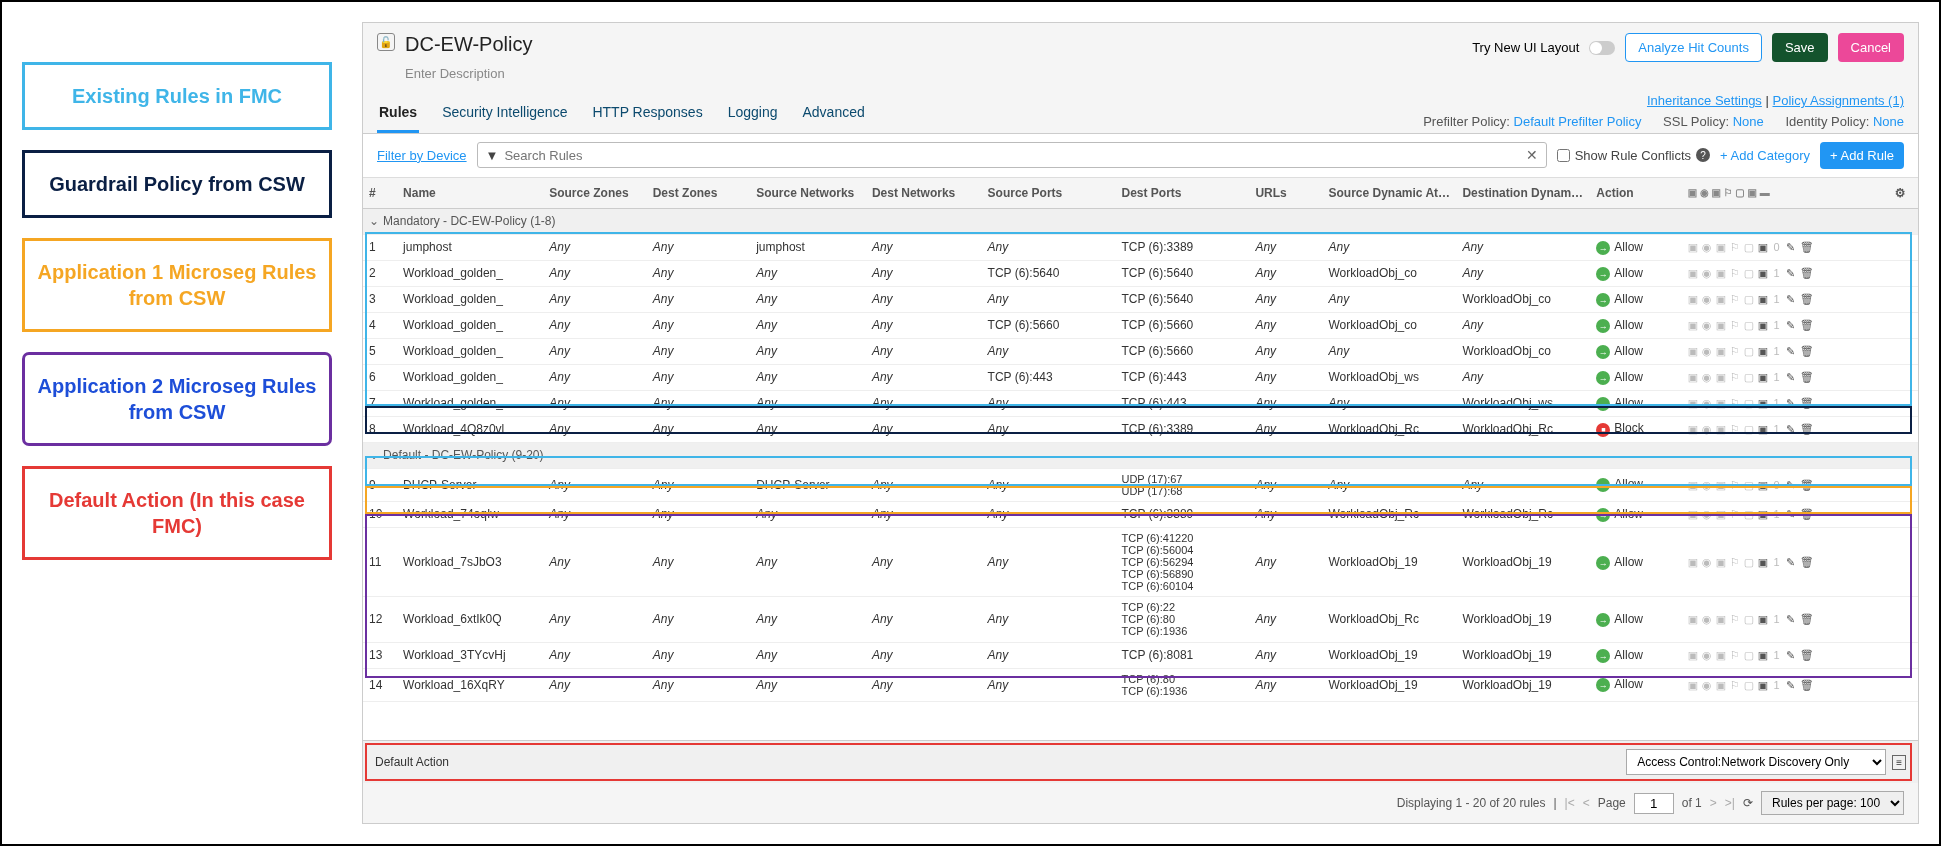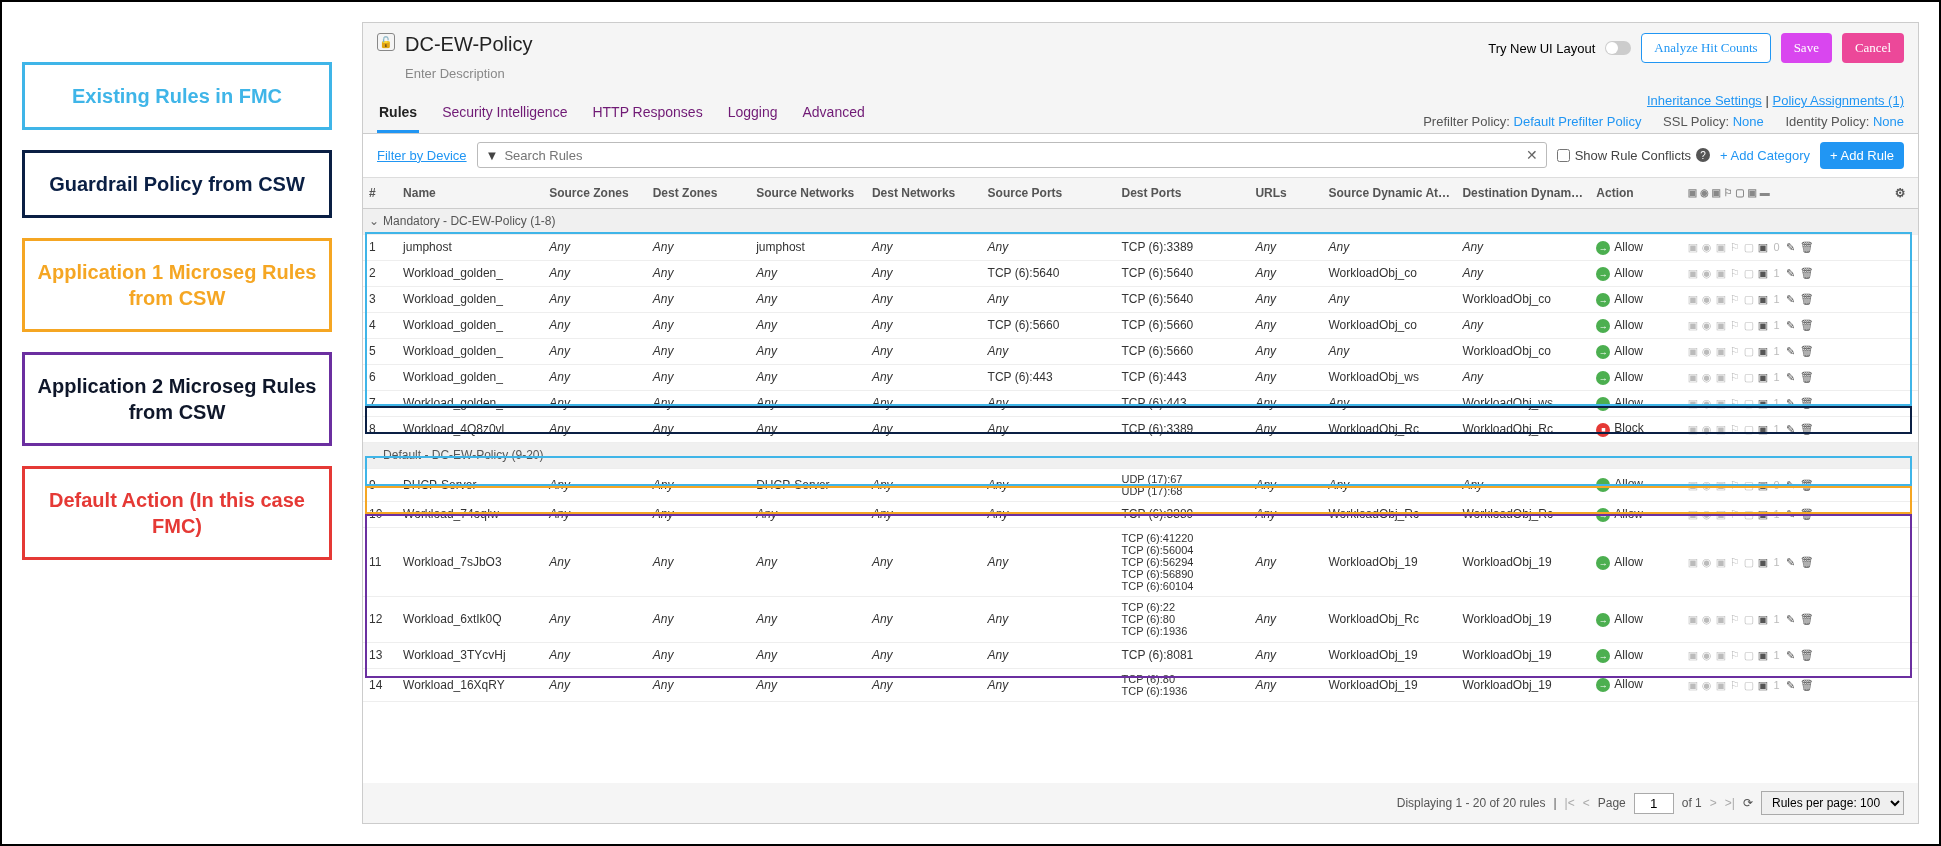--- a/index.html
+++ b/index.html
@@ -3,38 +3,38 @@
 <meta charset="utf-8">
 <style>
 * { box-sizing: border-box; margin: 0; padding: 0; }
 body { font-family: Arial, Helvetica, sans-serif; font-size: 12px; color: #333; background: #fff; }
 .outer-frame { border: 2px solid #000; width: 1941px; height: 846px; position: relative; padding: 20px; display: flex; gap: 30px; }
 .legend-panel { width: 310px; display: flex; flex-direction: column; gap: 20px; padding-top: 40px; font-weight: bold; }
 .legend-box { border: 3px solid; padding: 18px 10px; text-align: center; font-size: 20px; line-height: 1.3; }
 .legend-lightblue { border-color: #3fb5e8; color: #3fb5e8; }
 .legend-navy { border-color: #0a1f44; color: #0a1f44; }
 .legend-orange { border-color: #f5a623; color: #f5a623; }
-.legend-purple { border-color: #6b2fa0; color: #0f172a; }
+.legend-purple { border-color: #6b2fa0; color: #1d4ed8; border-radius: 7px; }
 .legend-red { border-color: #e53935; color: #e53935; }
 .fmc-panel { flex: 1; background: #f5f5f5; border: 1px solid #ccc; display: flex; flex-direction: column; }
 .fmc-header { padding: 10px 14px; display: flex; align-items: flex-start; justify-content: space-between; }
 .fmc-title-block { display: flex; align-items: flex-start; gap: 10px; }
 .lock-icon { width: 18px; height: 18px; border: 1px solid #888; border-radius: 3px; display: flex; align-items: center; justify-content: center; font-size: 11px; color: #555; }
 .fmc-title { font-size: 20px; font-weight: 400; color: #222; }
 .fmc-desc { color: #888; font-size: 13px; margin-top: 10px; }
 .fmc-header-actions { display: flex; align-items: center; gap: 10px; }
 .toggle { width: 26px; height: 14px; border-radius: 7px; background: #ccc; position: relative; display: inline-block; vertical-align: middle; }
 .toggle::after { content: ""; position: absolute; left: 1px; top: 1px; width: 12px; height: 12px; border-radius: 50%; background: #fff; }
-.btn { padding: 6px 12px; border-radius: 4px; font-size: 13px; cursor: pointer; border: 1px solid transparent; font-family: Liberation Serif, serif; }
+.btn { padding: 6px 12px; border-radius: 4px; font-size: 13px; cursor: pointer; border: 1px solid transparent; }
 .btn-outline-blue { border-color: #2196f3; color: #2196f3; background: #fff; }
 .btn-blue { background: #ec4899; color: #fff; }
-.btn-blue-disabled { background: #d946ef; color: #fff; }
+.btn-blue-disabled { background: #14532d; color: #fff; }
 .fmc-tabs-row { display: flex; justify-content: space-between; align-items: flex-end; padding: 0 14px; border-bottom: 1px solid #ccc; }
 .tab-list { display: flex; gap: 21px; }
-.tab { padding: 10px 2px; font-size: 14px; color: #701a75; cursor: pointer; border-bottom: 3px solid transparent; }
+.tab { padding: 10px 2px; font-size: 14px; color: #0c4a6e; cursor: pointer; border-bottom: 3px solid transparent; }
 .tab.active { font-weight: bold; border-bottom-color: #2196f3; color: #222; }
 .policy-links { text-align: right; font-size: 13px; line-height: 1.6; }
 .policy-links a { color: #2196f3; text-decoration: none; }
 .policy-links .lbl { color: #555; }
 .toolbar { display: flex; align-items: center; gap: 10px; padding: 8px 14px; background: #fff; border-bottom: 1px solid #ddd; }
 .filter-link { color: #2196f3; text-decoration: underline; font-size: 13px; white-space: nowrap; }
 .search-box { flex: 1; display: flex; align-items: center; border: 1px solid #bbb; border-radius: 3px; padding: 4px 8px; background: #fff; }
 .search-box input { flex: 1; border: none; outline: none; font-size: 13px; }
 .filter-icon { margin-right: 6px; font-size: 13px; color: #444; }
 .clear-x { color: #666; cursor: pointer; font-size: 14px; }
@@ -586,20 +586,30 @@
           </tbody>
       </table>
 
       <div class="highlight-overlay" style="border-color:#3fb5e8; left:2px; top:54px; right:6px; height:174px;"></div>
       <div class="highlight-overlay" style="border-color:#0a1f44; left:2px; top:228px; right:6px; height:28px;"></div>
       <div class="highlight-overlay" style="border-color:#3fb5e8; left:2px; top:278px; right:6px; height:30px;"></div>
       <div class="highlight-overlay" style="border-color:#f5a623; left:2px; top:308px; right:6px; height:28px;"></div>
       <div class="highlight-overlay" style="border-color:#6b2fa0; left:2px; top:336px; right:6px; height:164px;"></div>
     </div>
 
+    <div class="default-action-row" style="position:relative;">
+      <span>Default Action</span>
+      <div style="display:flex;align-items:center;gap:6px;">
+        <select class="default-action-select">
+          <option>Access Control:Network Discovery Only</option>
+        </select>
+        <span style="border:1px solid #666;padding:1px 3px;font-size:10px;">≡</span>
+      </div>
+      <div class="highlight-overlay" style="border-color:#e53935; left:2px; top:2px; right:6px; bottom:2px;"></div>
+    </div>
 
     <div class="pagination-row">
       <span>Displaying 1 - 20 of 20 rules</span>
       <span>|</span>
       <span style="color:#aaa;cursor:pointer;">|&lt;</span>
       <span style="color:#aaa;cursor:pointer;">&lt;</span>
       <span>Page</span>
       <input class="page-input" value="1" style="">
       <span>of 1</span>
       <span style="color:#aaa;cursor:pointer;">&gt;</span>

